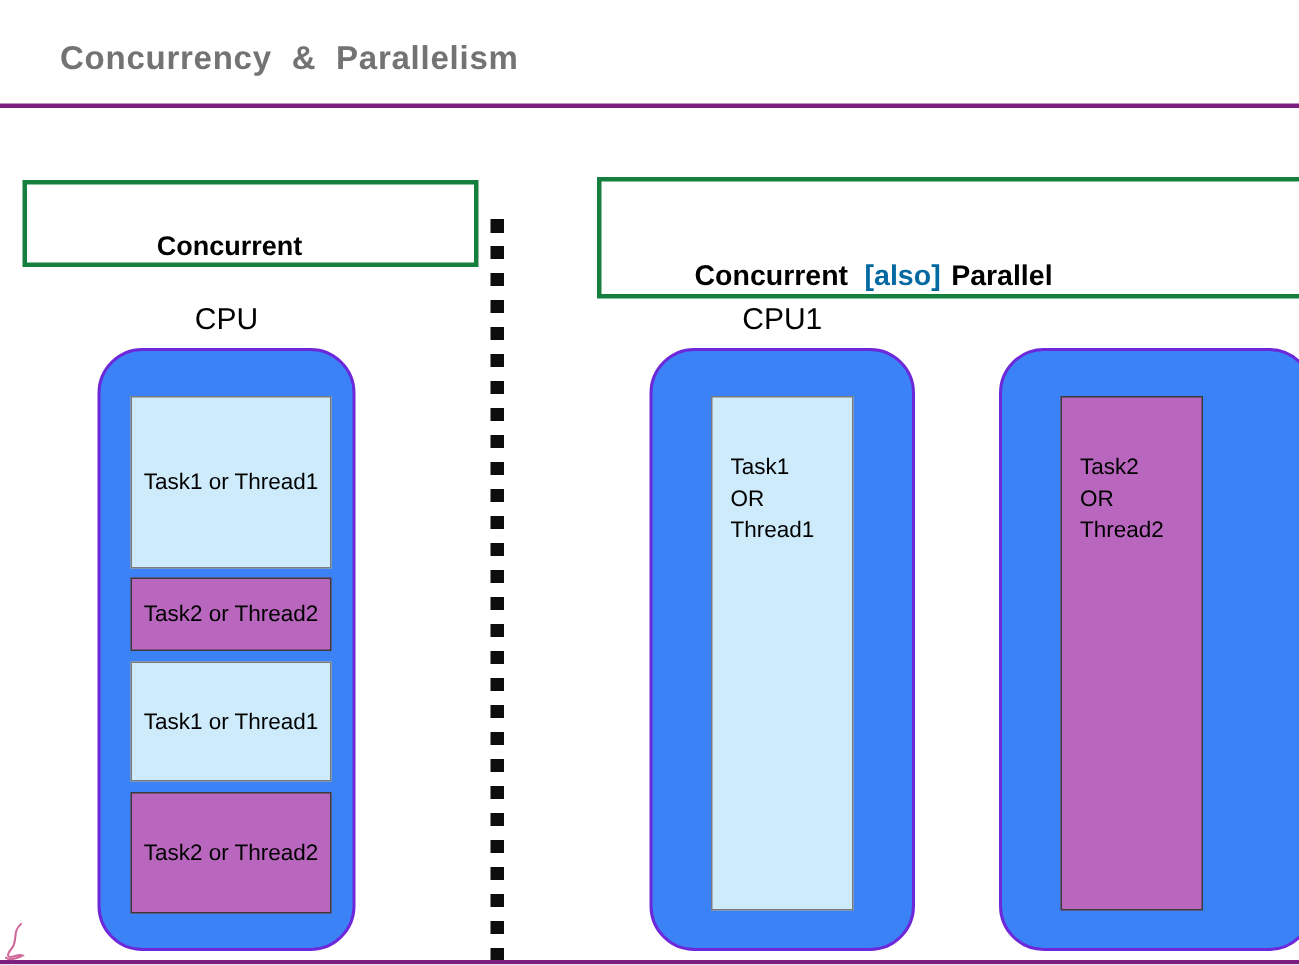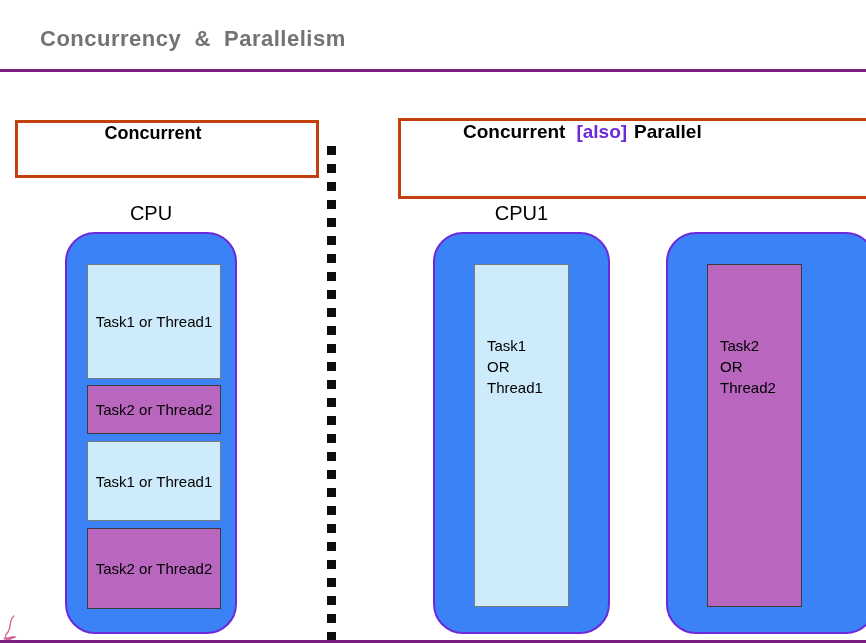--- a/index.html
+++ b/index.html
@@ -12,27 +12,27 @@
     position:absolute;left:40px;top:26px;margin:0;
     font-size:22px;font-weight:bold;color:#737373;
     letter-spacing:0.5px;white-space:pre;
   }
   .rule{position:absolute;left:0;right:0;height:3px;background:#7A1F7F;}
   .rule-top{top:69px;}
   .rule-bottom{top:640px;}
 
   
   .hdr-box{
-    position:absolute;background:#fff;border:3px solid #c2410c;
-    display:flex;align-items:flex-start;justify-content:center;
+    position:absolute;background:#fff;border:3px solid #15803d;
+    display:flex;align-items:flex-end;justify-content:center;
     font-weight:bold;color:#000;
   }
   .hdr-left{left:15px;top:120px;width:270px;height:52px;font-size:18px;padding-right:28px;}
   .hdr-right{left:398px;top:118px;width:478px;height:75px;font-size:19px;justify-content:flex-start;padding-left:62px;}
-  .hdr-right .also{color:#6d28d9;margin:0 7px 0 11px;}
+  .hdr-right .also{color:#0369a1;margin:0 7px 0 11px;}
 
   
   .cpu-label{
     position:absolute;top:202px;height:26px;text-align:center;
     font-size:20px;color:#000000;
   }
 
   
   .cpu-body{
     position:absolute;top:232px;height:402px;
@@ -43,21 +43,21 @@
     position:absolute;box-sizing:border-box;
     display:flex;align-items:center;justify-content:center;
     font-size:15px;color:#000;text-align:center;
   }
   .task1{background:#CDEBFA;border:1px solid #7A7A7A;}
   .task2{background:#B966BE;border:1px solid #3A3A3A;}
   .ltask{left:20px;width:134px;}
   .vtask{
     left:39px;top:30px;width:95px;height:343px;
     justify-content:flex-start;align-items:flex-start;
-    padding:70px 0 0 12px;text-align:left;
+    padding:36px 0 0 12px;text-align:left;
     white-space:pre-line;line-height:21px;
   }
 
   
   .dotted-divider{
     position:absolute;left:327px;top:146px;width:9px;height:497px;
     background:repeating-linear-gradient(to bottom,#0d0d0d 0 9px,transparent 9px 18px);
   }
 
   .signature{position:absolute;left:2px;top:615px;width:18px;height:27px;}

